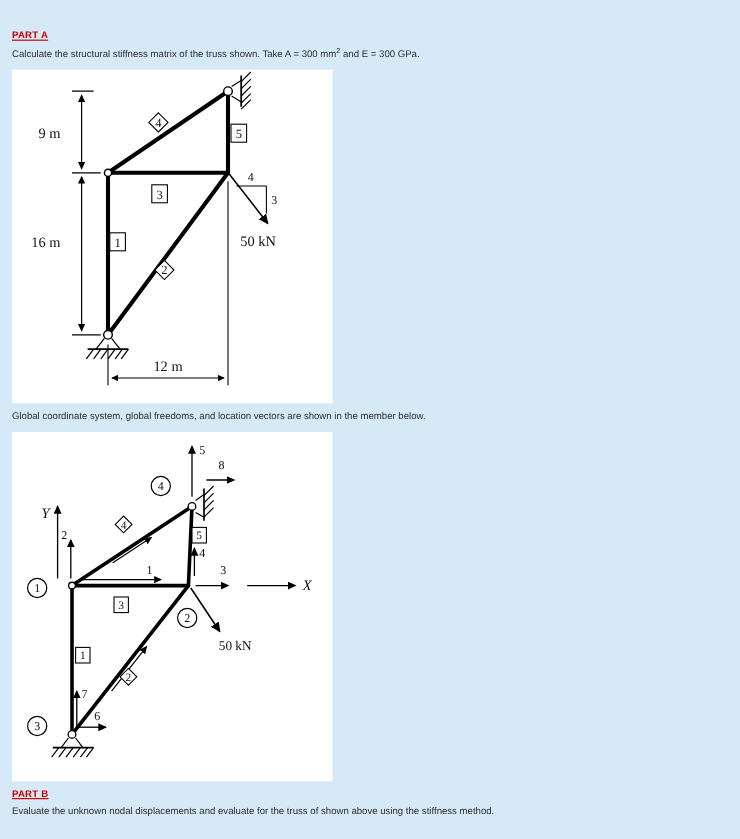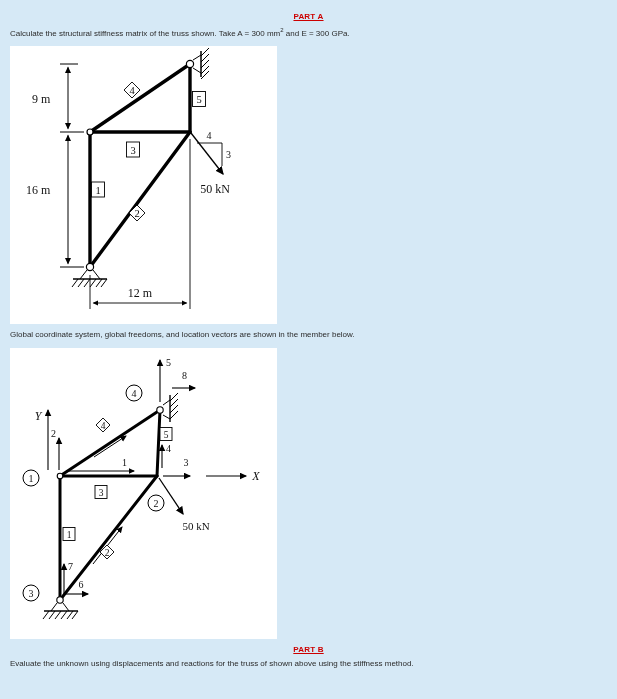--- a/index.html
+++ b/index.html
@@ -8,24 +8,23 @@
     background:#d6e9f6;
     font-family:"Liberation Sans",sans-serif;
   }
   .page{padding:8px 10px 0 10px;}
   .part-heading{
     display:block;
     color:#cc0000;
     font-weight:bold;
     font-size:8px;
     text-decoration:underline;
-    margin:4px 0 5px 0;
+    margin:17px 0 5px 0;
     letter-spacing:.2px;
     cursor:pointer;
-    text-align:center;
   }
   .body-text{
     color:#2b2b2b;
     font-size:8px;
     line-height:1.35;
     margin:0 0 7px 0;
     white-space:nowrap;
   }
   .body-text sup{font-size:6px;}
   .figure{
@@ -243,16 +242,16 @@
       <g font-size="10" text-anchor="middle" fill="#000">
         <text x="21" y="133.5">1</text>
         <text x="146" y="158.5">2</text>
         <text x="21" y="248.5">3</text>
         <text x="124" y="48.5">4</text>
       </g>
     </svg>
   </div>
 
   <a class="part-heading mt">PART B</a>
-  <p class="body-text">Evaluate the unknown using displacements and reactions for the truss of shown above using the stiffness method.</p>
+  <p class="body-text">Evaluate the unknown nodal displacements and evaluate for the truss of shown above using the stiffness method.</p>
 
 
 </div>
 
 </body></html>

